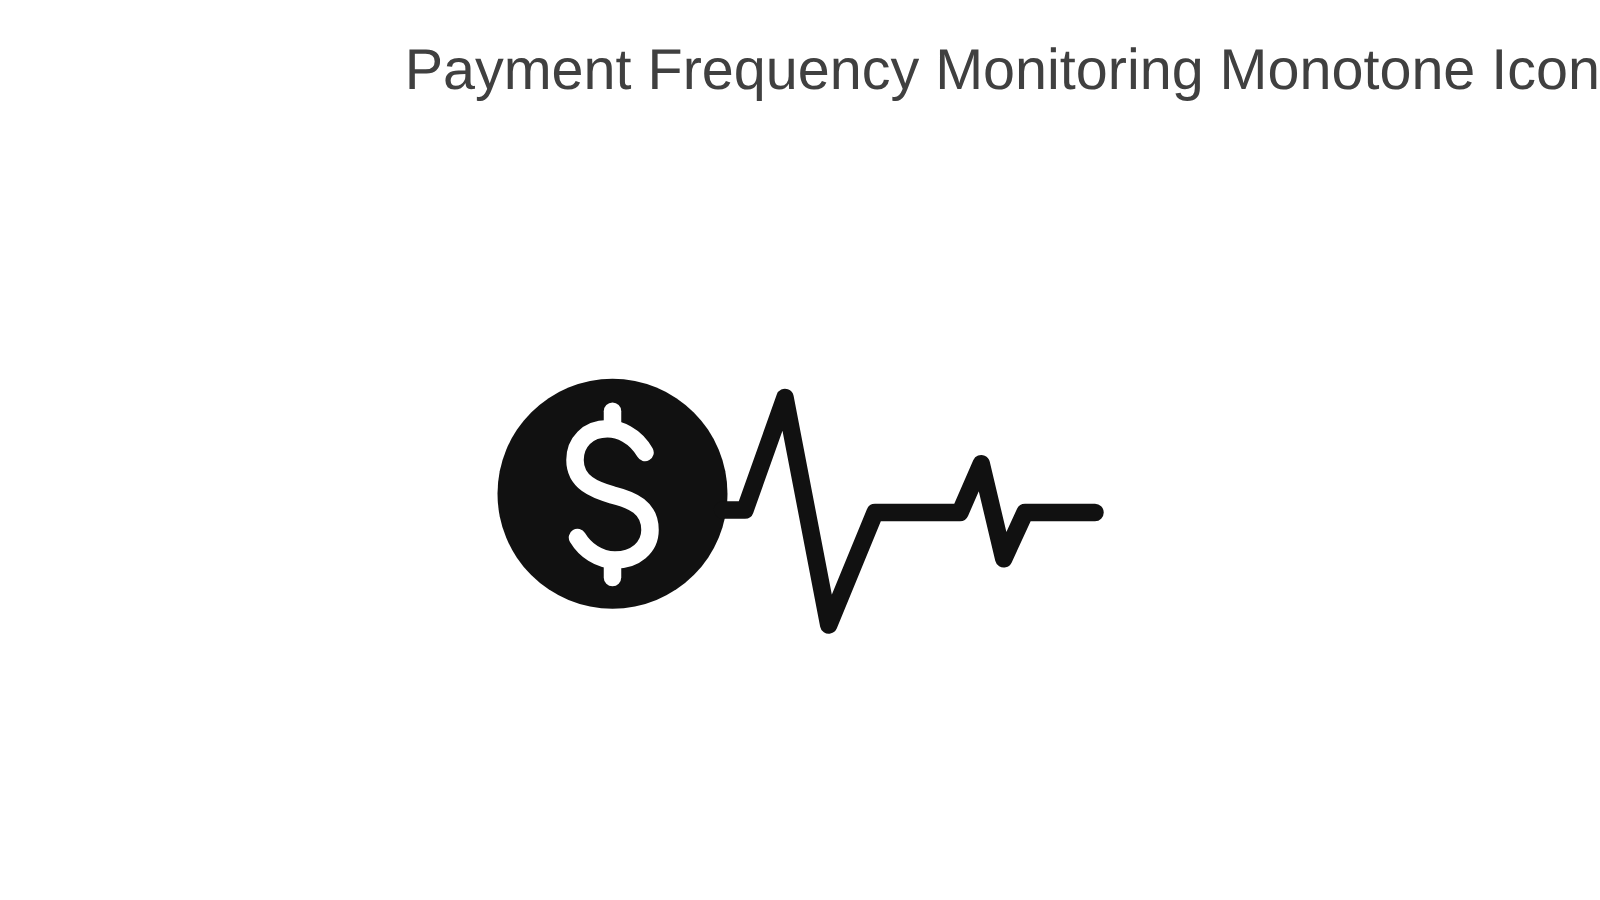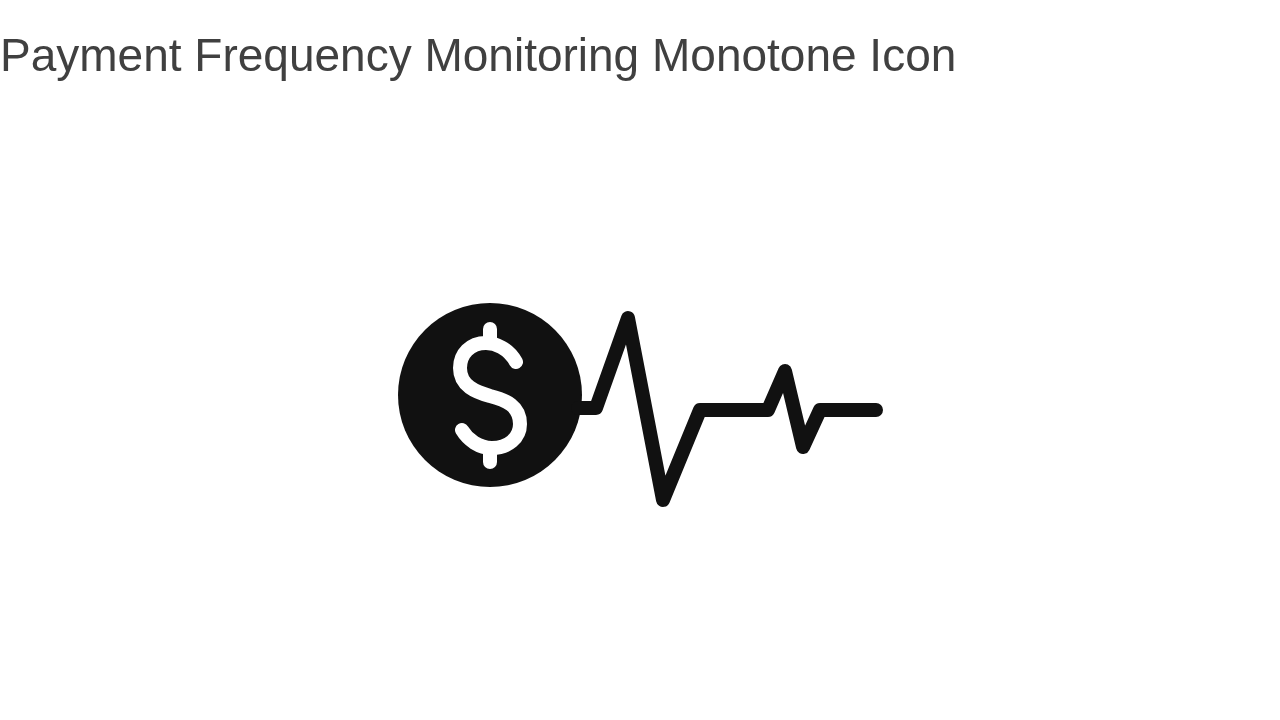--- a/index.html
+++ b/index.html
@@ -1,18 +1,18 @@
 <!DOCTYPE html>
 <html><head>
 <meta charset="utf-8">
 <style>
   html, body { margin:0; padding:0; background:#ffffff; }
   body { width:1280px; height:720px; position:relative; overflow:hidden; }
   .title {
-    position:absolute; left:0; top:28px; width:1280px; text-align:left;
+    position:absolute; left:0; top:28px; width:1280px; text-align:right;
     font-family:"Liberation Sans", sans-serif; font-size:46px; color:#404040;
     letter-spacing:0px;
   }
   .icon { position:absolute; left:0; top:0; }
 </style>
 </head>
 <body>
 
 <div class="title">Payment Frequency Monitoring Monotone Icon</div>
 

